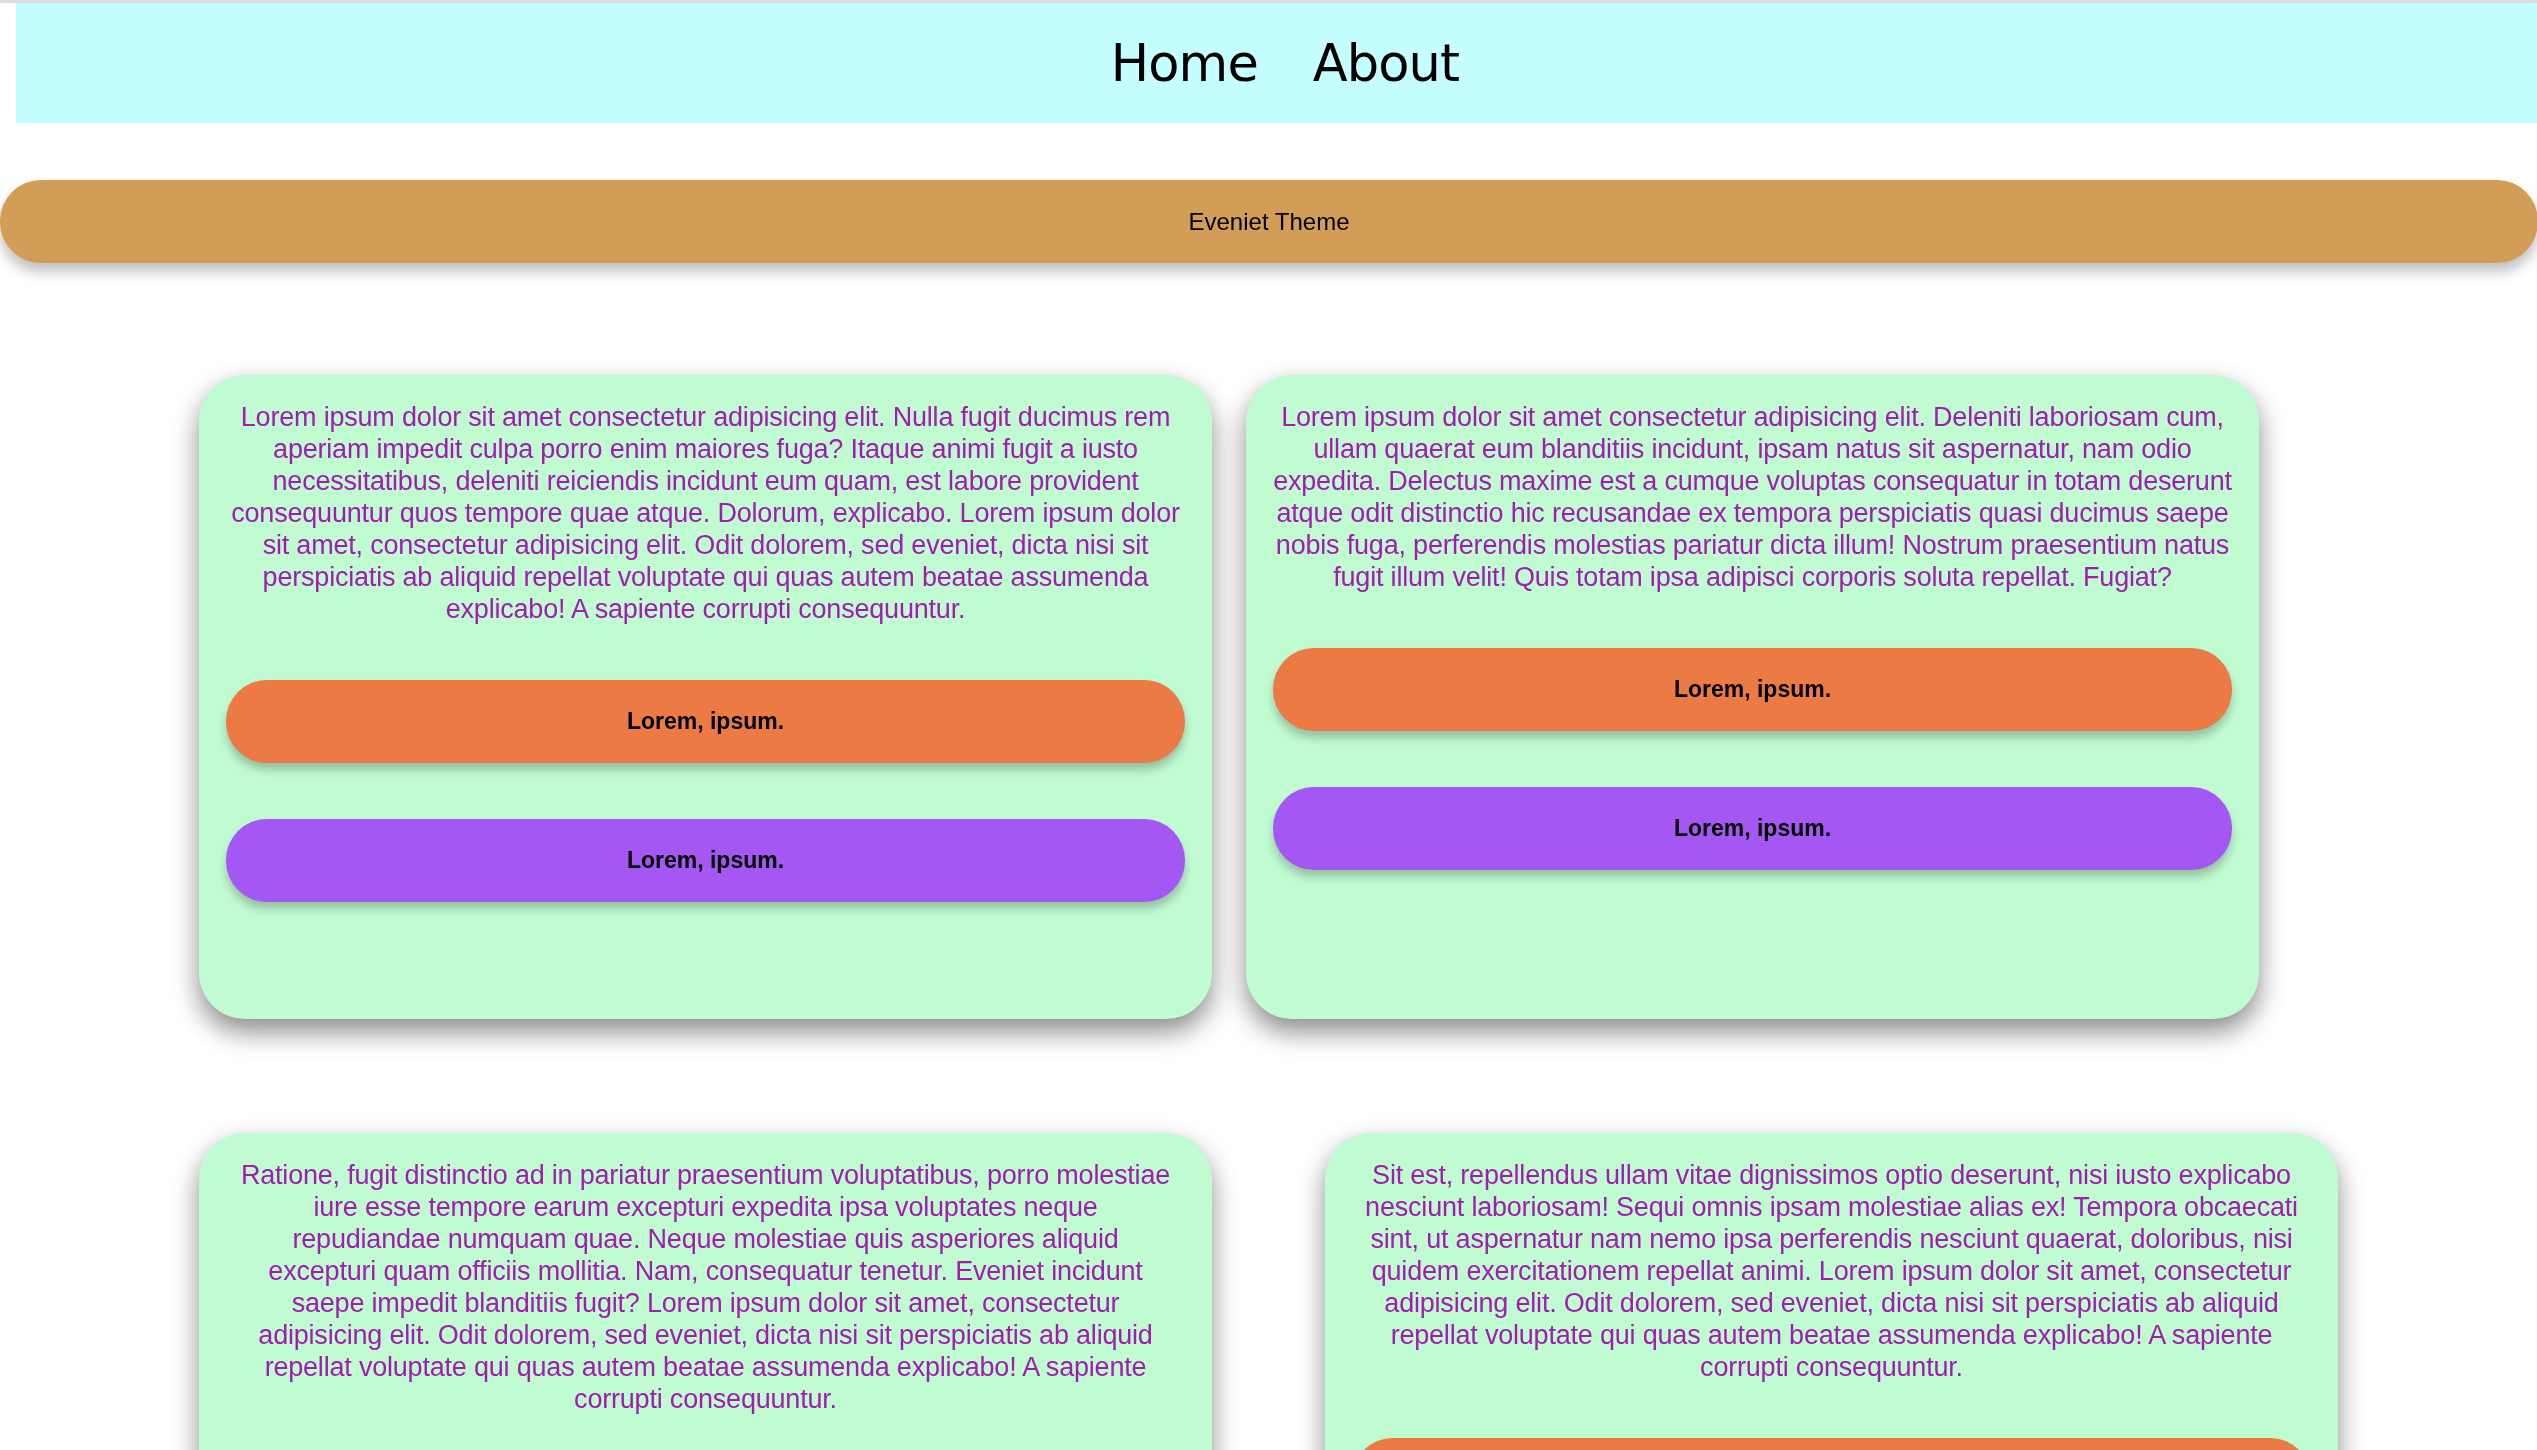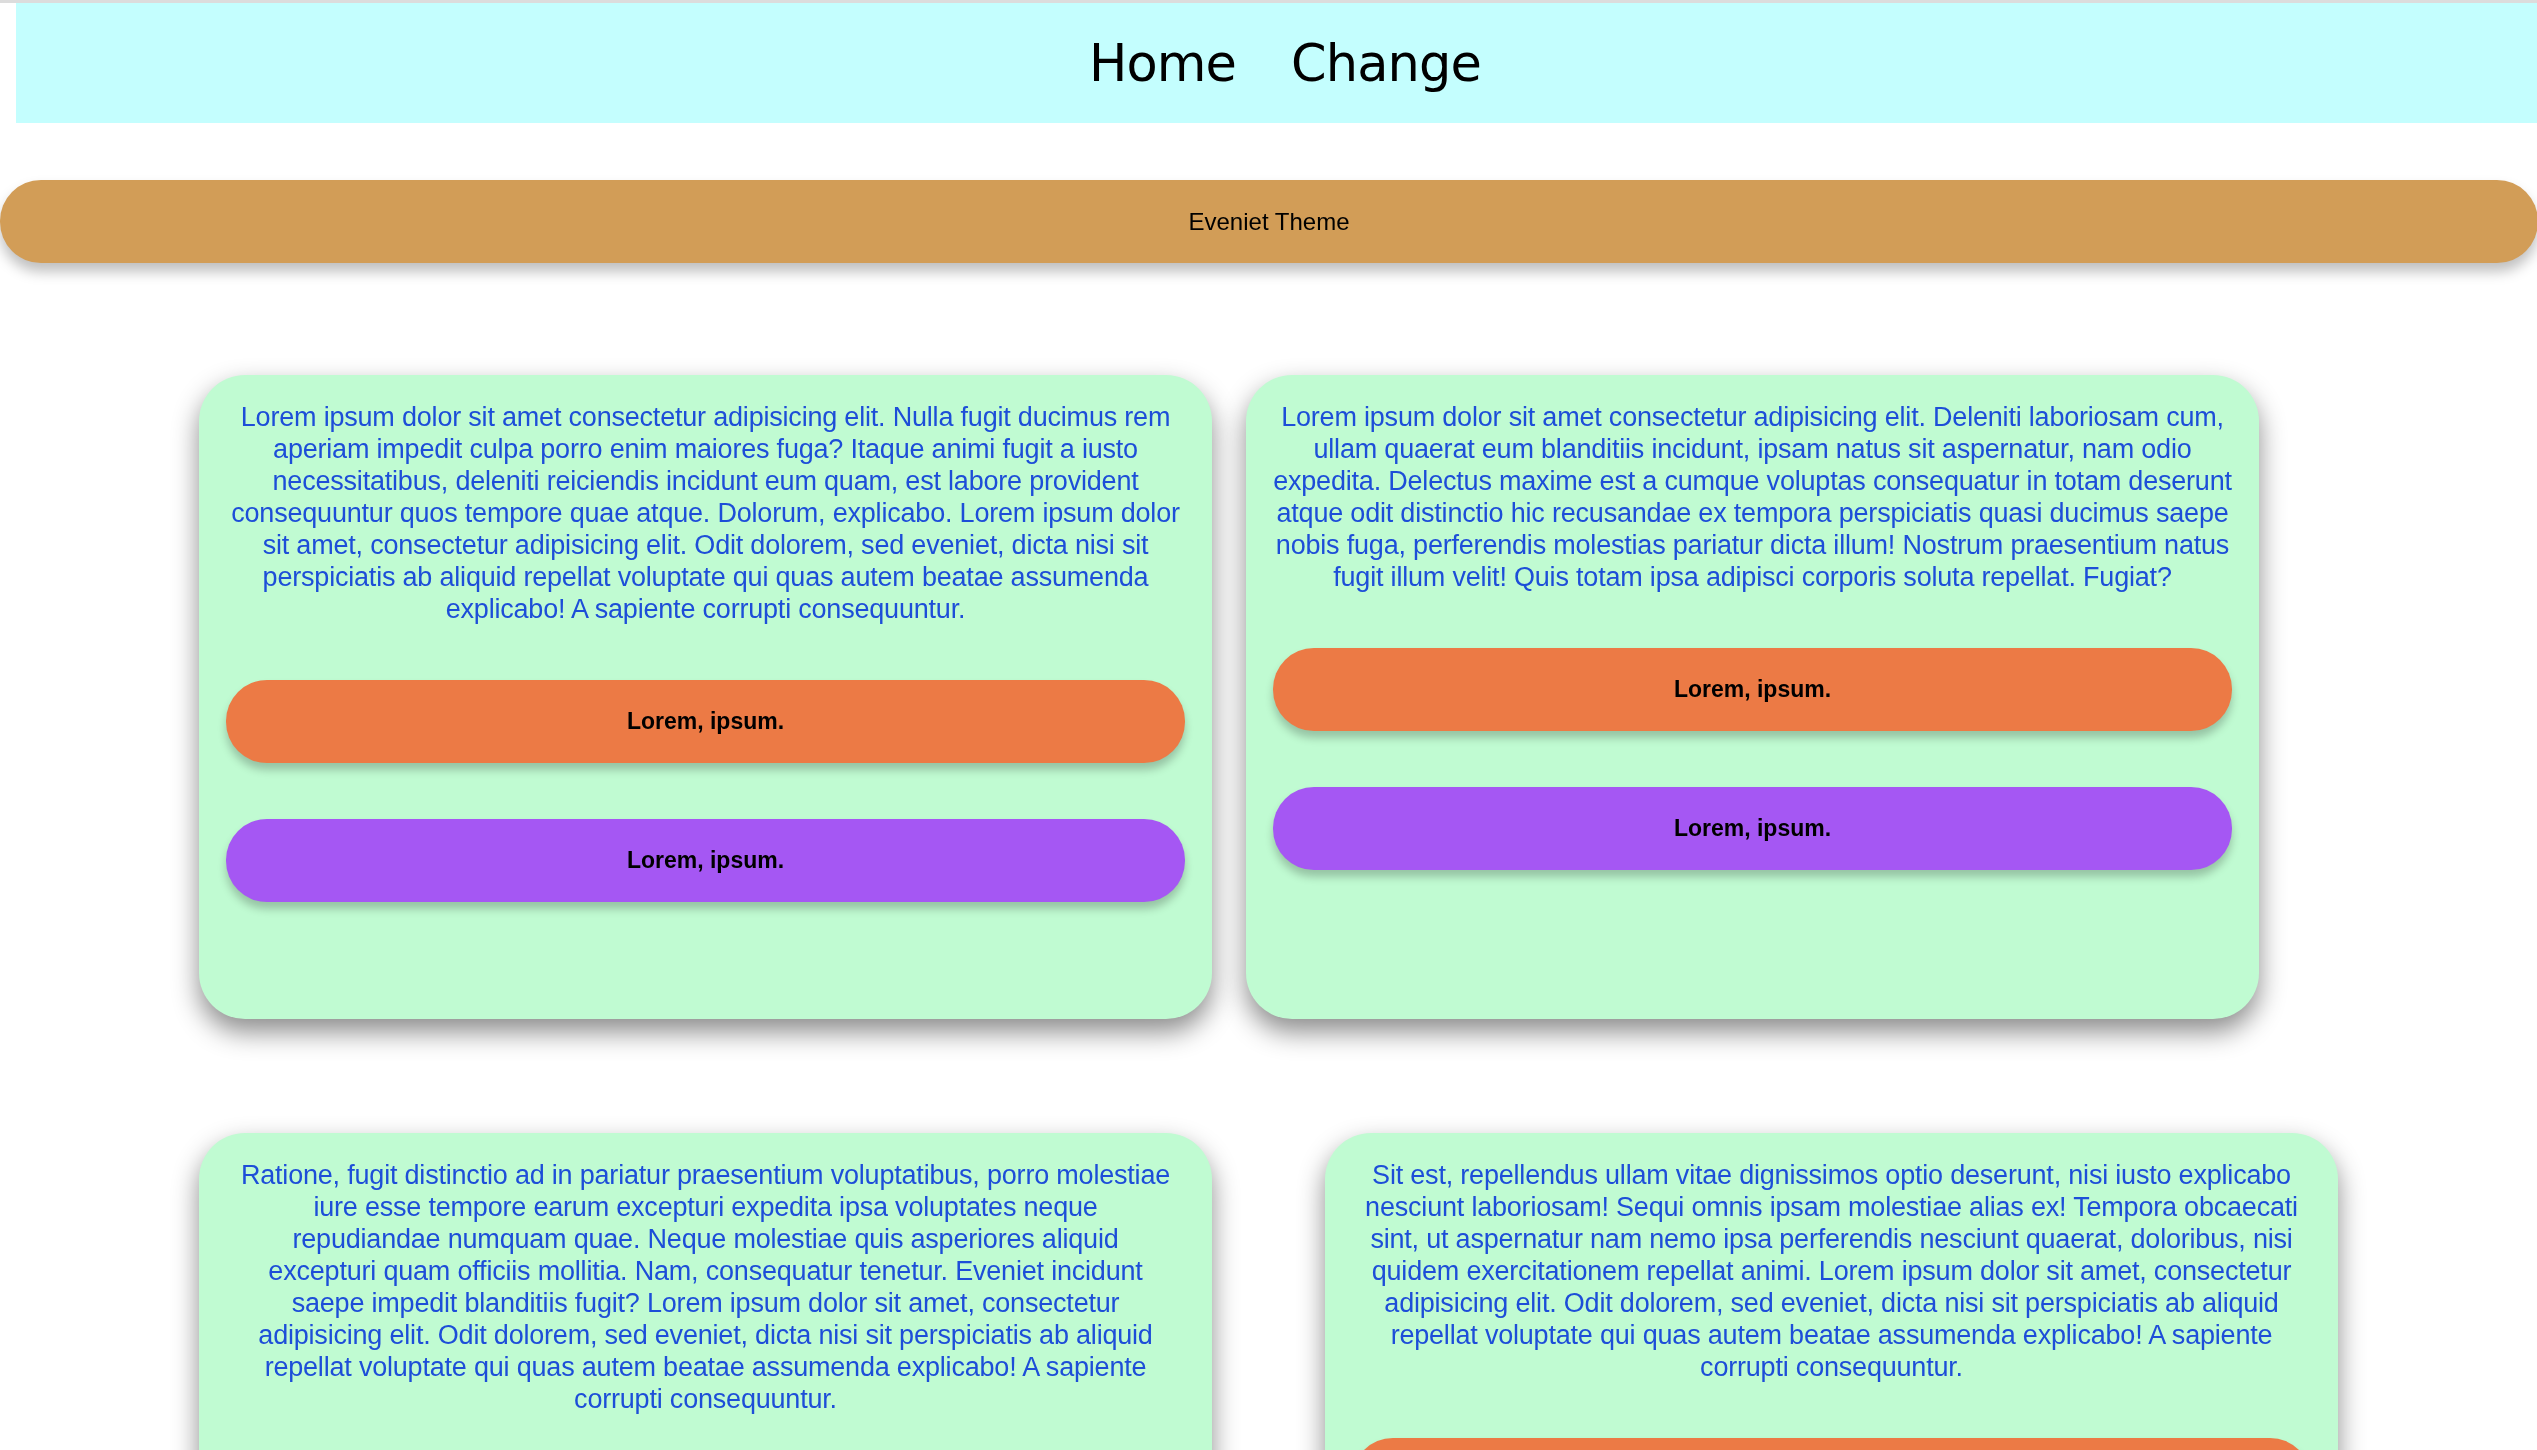--- a/index.html
+++ b/index.html
@@ -61,21 +61,21 @@
       height: 644px;
       background: #c0fbd2;
       border-radius: 46px;
       box-shadow: 0 12.3px 26.4px rgba(0,0,0,0.45);
       box-sizing: border-box;
       padding: 26.4px 27px 0 27px;
     }
     .card-text {
       margin: 0;
       text-align: center;
-      color: #1d4ed8;
+      color: #a21caf;
       font-family: "Liberation Sans", sans-serif;
       font-size: 27px;
       line-height: 32px;
       letter-spacing: -0.2px;
     }
     .card-btn {
       display: block;
       width: 959px;
       height: 83px;
       border: none;
@@ -92,21 +92,21 @@
     .card-btn.purple { background: #a557f3; margin-top: 56px; }
     .card-btn.first { margin-top: 55px; }
   </style>
 </head>
 <body>
 
 <div class="top-line"></div>
 
 <nav class="navbar">
   <a class="nav-link">Home</a>
-  <a class="nav-link">Change</a>
+  <a class="nav-link">About</a>
 </nav>
 
 <button class="theme-btn">Eveniet Theme</button>
 
 <div class="card" style="left:199px; top:375px;">
   <p class="card-text" style="padding:0 1.8px;">Lorem ipsum dolor sit amet consectetur adipisicing elit. Nulla fugit ducimus rem aperiam impedit culpa porro enim maiores fuga? Itaque animi fugit a iusto necessitatibus, deleniti reiciendis incidunt eum quam, est labore provident consequuntur quos tempore quae atque. Dolorum, explicabo. Lorem ipsum dolor sit amet, consectetur adipisicing elit. Odit dolorem, sed eveniet, dicta nisi sit perspiciatis ab aliquid repellat voluptate qui quas autem beatae assumenda explicabo! A sapiente corrupti consequuntur.</p>
   <button class="card-btn orange first">Lorem, ipsum.</button>
   <button class="card-btn purple">Lorem, ipsum.</button>
 </div>
 

